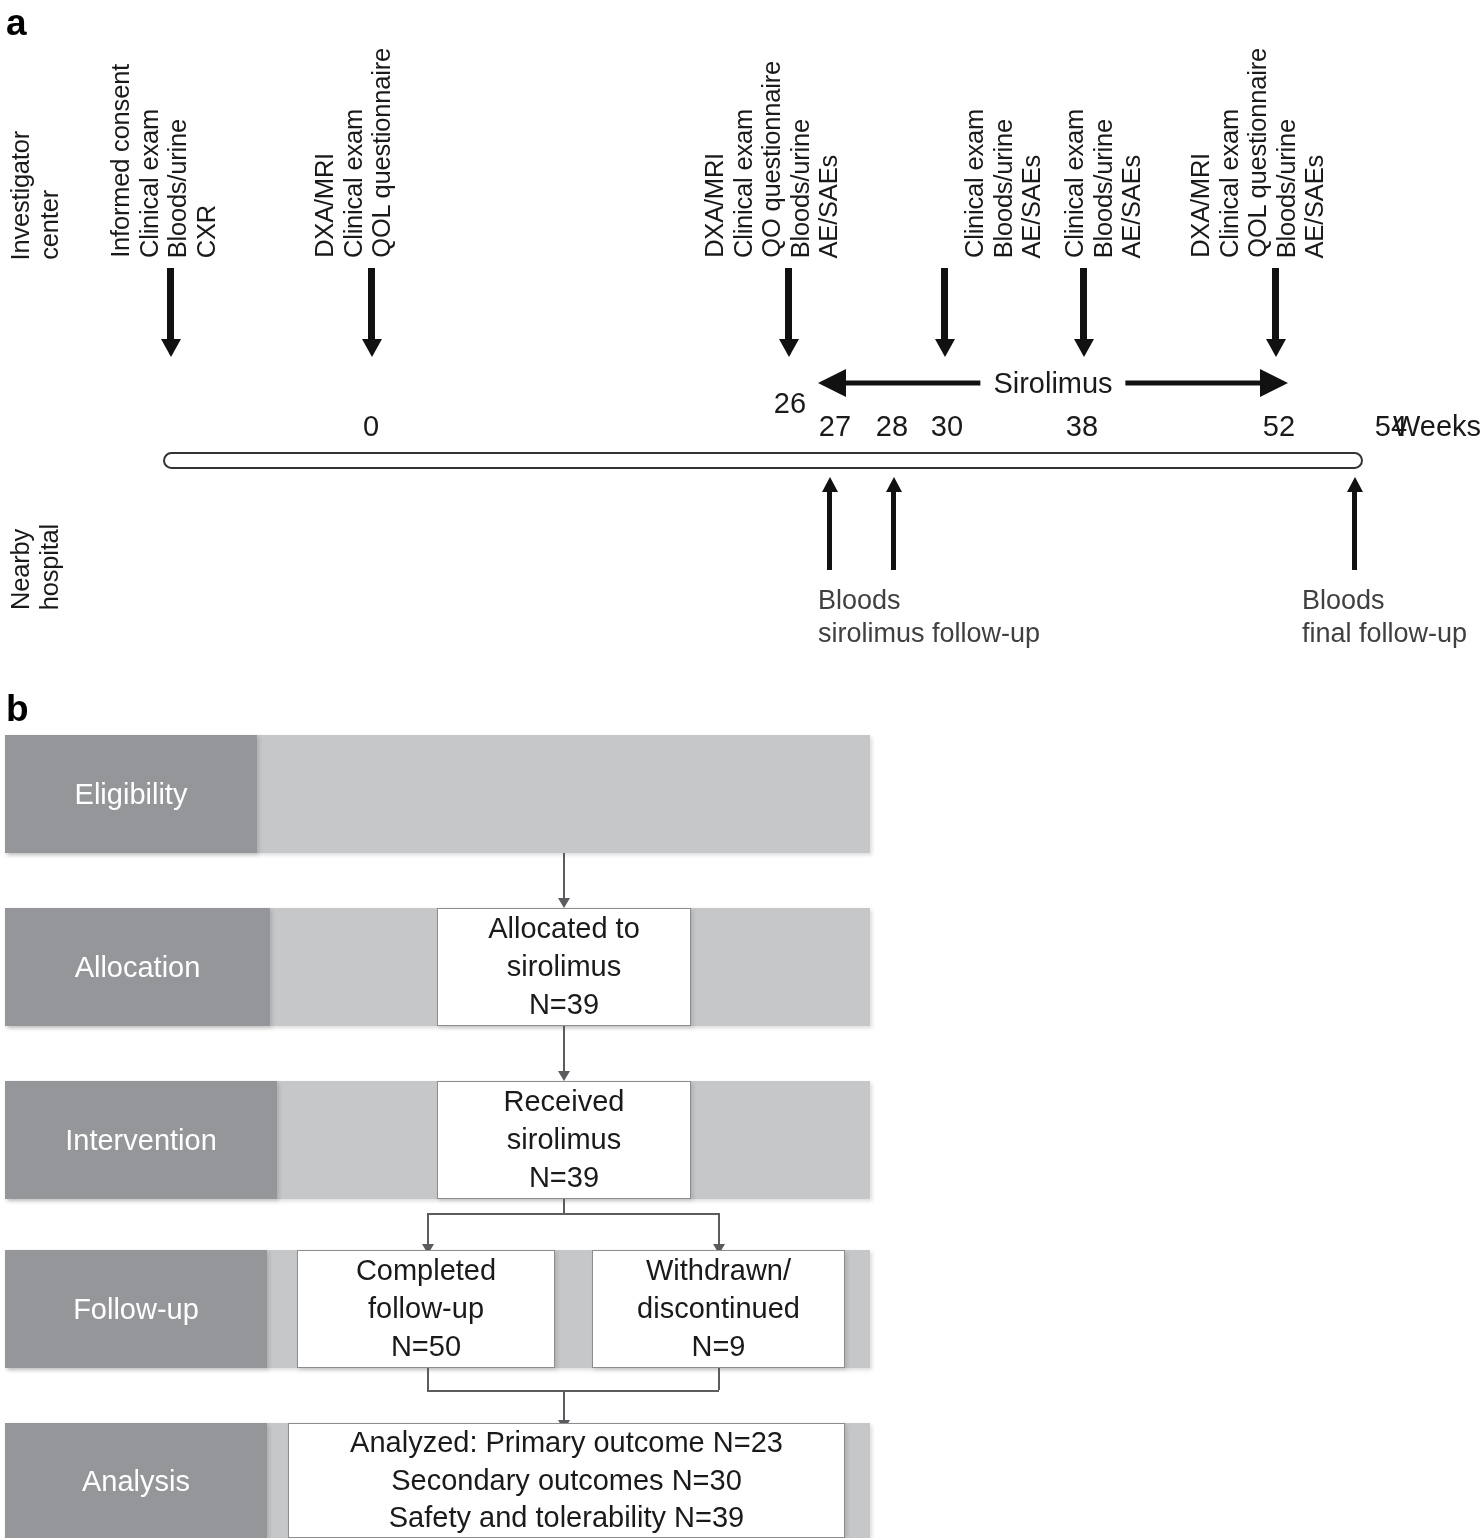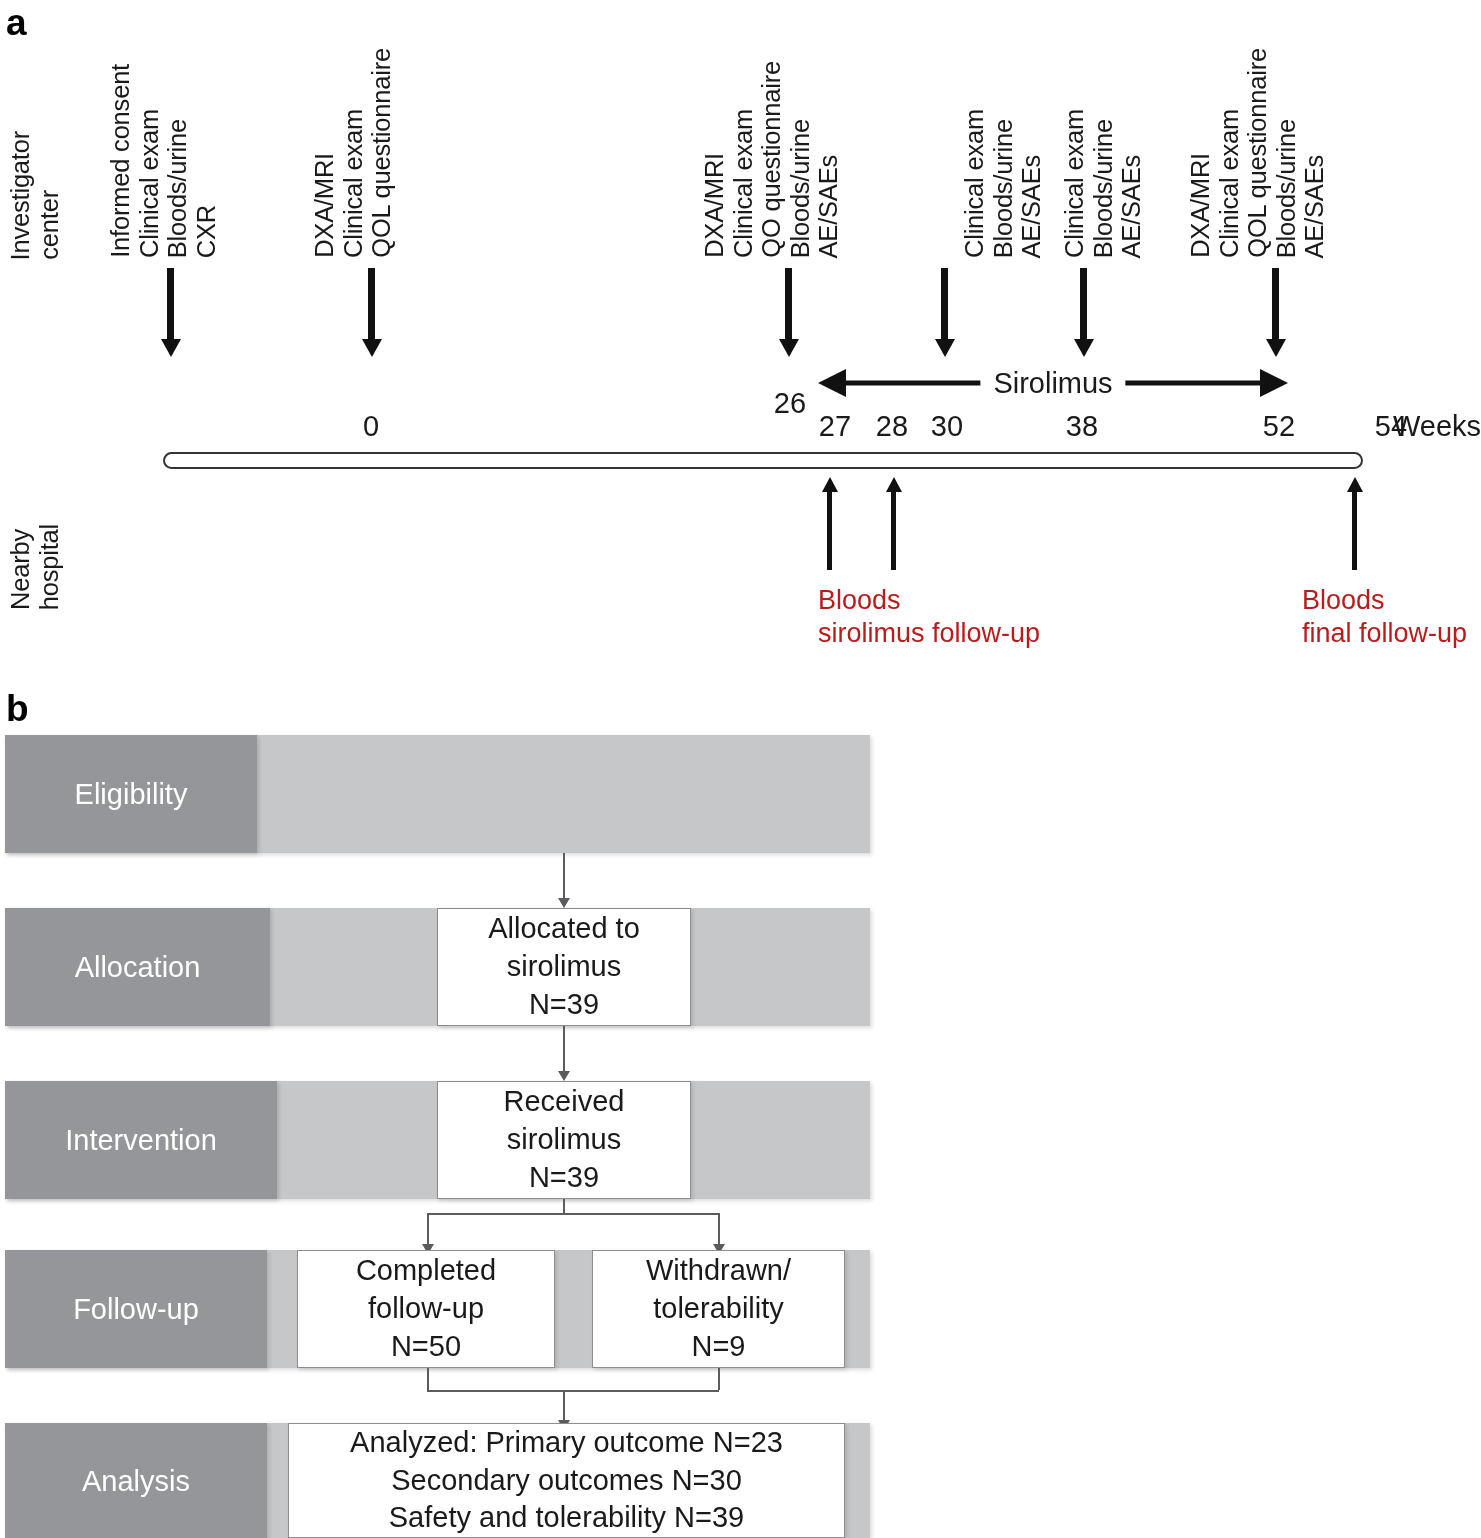--- a/index.html
+++ b/index.html
@@ -161,21 +161,21 @@
     background: #fff;
     box-sizing: border-box;
   }
 
   
   .visit-caption {
     position: absolute;
     font-size: 27px;
     line-height: 1.24;
     white-space: nowrap;
-    color: #b91c1c;
+    color: #404040;
   }
 
   
   .consort-row { position: absolute; }
   .band-dark {
     position: absolute;
     background: #949699;
     box-shadow: 2px 2px 4px rgba(0,0,0,0.14);
   }
   .band-light {
@@ -380,21 +380,21 @@
     <div class="band-dark" style="left:5px; top:0; width:262px; height:118px;">
       <span class="stage-name">Follow-up</span>
     </div>
     <div class="node-box" style="left:297px; top:0; width:258px; height:118px;">
       <div class="line">Completed</div>
       <div class="line">follow-up</div>
       <div class="line">N=50</div>
     </div>
     <div class="node-box" style="left:592px; top:0; width:253px; height:118px;">
       <div class="line">Withdrawn/</div>
-      <div class="line">tolerability</div>
+      <div class="line">discontinued</div>
       <div class="line">N=9</div>
     </div>
   </div>
 
   <div class="conn-v" style="left:427px; top:1368px; height:22px;"></div>
   <div class="conn-v" style="left:718px; top:1368px; height:22px;"></div>
   <div class="conn-h" style="left:427px; top:1390px; width:292px;"></div>
   <div class="conn-v" style="left:563px; top:1390px; height:34px;"></div>
   <div class="conn-arrow" style="left:564px; top:1420px;"></div>
 

